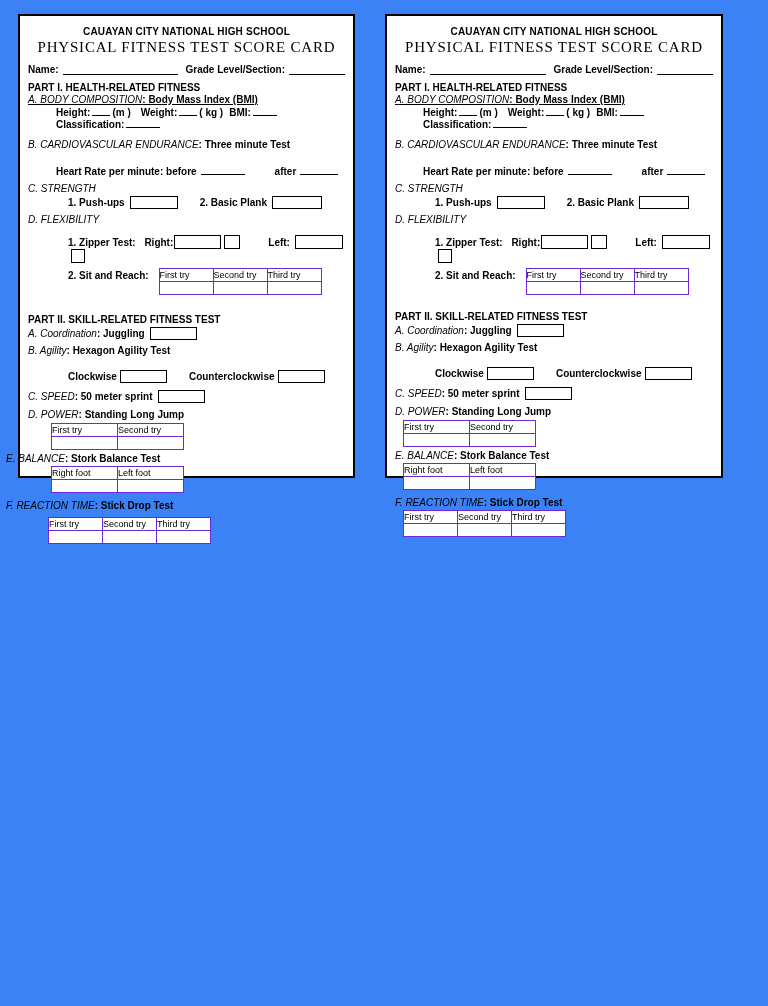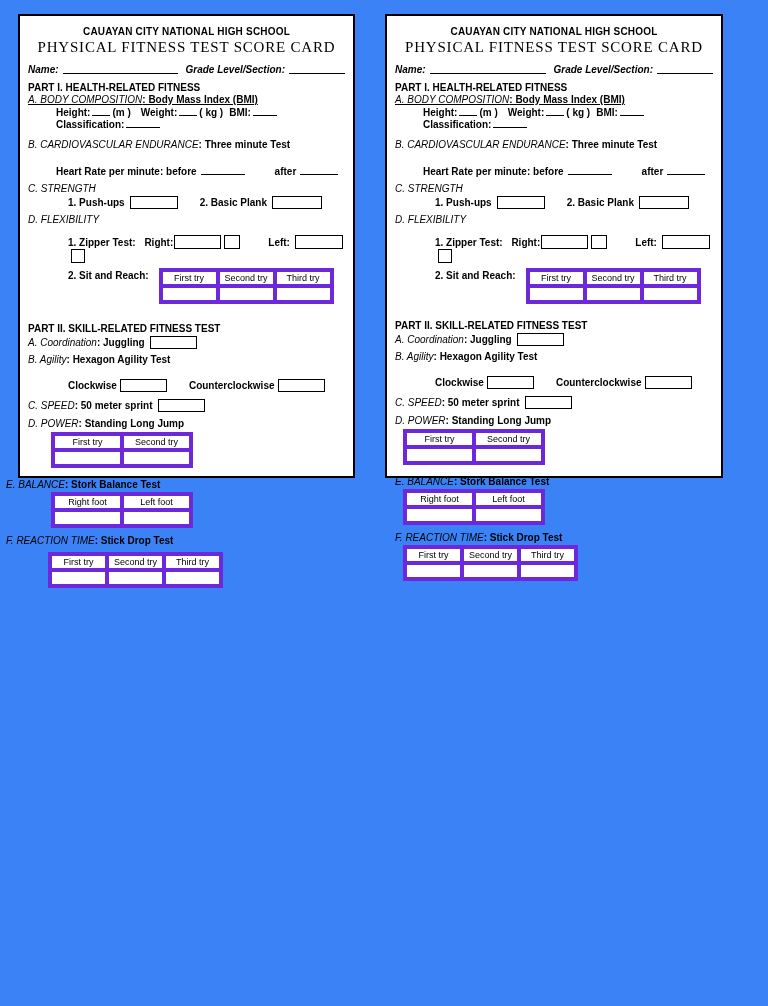--- a/index.html
+++ b/index.html
@@ -12,21 +12,21 @@
   .card--right{left:385px;width:338px;}
 
   .b{font-weight:bold;}
   .i{font-style:italic;}
   .pre{white-space:pre;}
 
   .school{text-align:center;font-weight:bold;font-size:10px;margin-top:4px;letter-spacing:0.2px;}
   .title{text-align:center;font-family:"Liberation Serif",serif;font-size:15px;line-height:16px;
          letter-spacing:0.8px;margin-top:2px;}
 
-  .row{display:flex;align-items:flex-start;font-style:italic;}
+  .row{display:flex;align-items:center;}
   .name-row{margin-top:9px;font-weight:bold;}
   .uline{display:inline-block;border-bottom:1px solid #000;height:9px;vertical-align:baseline;}
   .grow{flex:1 1 auto;margin:0 8px 0 4px;}
   .w56{width:56px;margin-left:4px;}
 
   .p1-heading{margin-top:7px;font-weight:bold;}
   .a-line{margin-top:1px;text-decoration:underline;}
   .a-fields{margin-top:1px;padding-left:28px;font-weight:bold;}
   .a-fields .uline{margin:0 2px;}
   .gap10{display:inline-block;width:10px;}
@@ -50,26 +50,26 @@
   .box-sm{width:16px;margin-left:3px;}
   .ml22{margin-left:22px;}
   .ml28{margin-left:28px;}
 
   .p2-heading{margin-top:19px;font-weight:bold;}
   .a2-row{margin-top:2px;}
   .b2-heading{margin-top:5px;}
   .b2-row{margin-top:14px;padding-left:40px;font-weight:bold;}
   .c2-row{margin-top:7px;}
   .d2-heading{margin-top:6px;}
-  .e2-heading{margin-top:11px;}
+  .e2-heading{margin-top:3px;}
   .f2-heading{margin-top:7px;}
 
   table.ft{border-collapse:collapse;background:#fff;}
-  table.ft th,table.ft td{border:4px solid #6d28d9;font-weight:normal;font-size:9px;
-       text-align:center;padding:0;height:12px;line-height:12px;}
+  table.ft th,table.ft td{border:1px solid #6d28d9;font-weight:normal;font-size:9px;
+       text-align:left;padding:0;height:12px;line-height:12px;}
   .ft--3 th{width:53px;}
   .ft--2 th{width:65px;}
   .tbl-main{margin-top:3px;}
   .e2-tbl{margin-top:2px;}
 
   .card--left .tbl-main{margin-left:23px;}
   .card--left .f2-tbl{margin-left:20px;margin-top:6px;}
   .card--left .of-label{margin-left:-22px;}
   .card--right .tbl-main{margin-left:8px;}
   .card--right .f2-tbl{margin-left:8px;margin-top:2px;}

